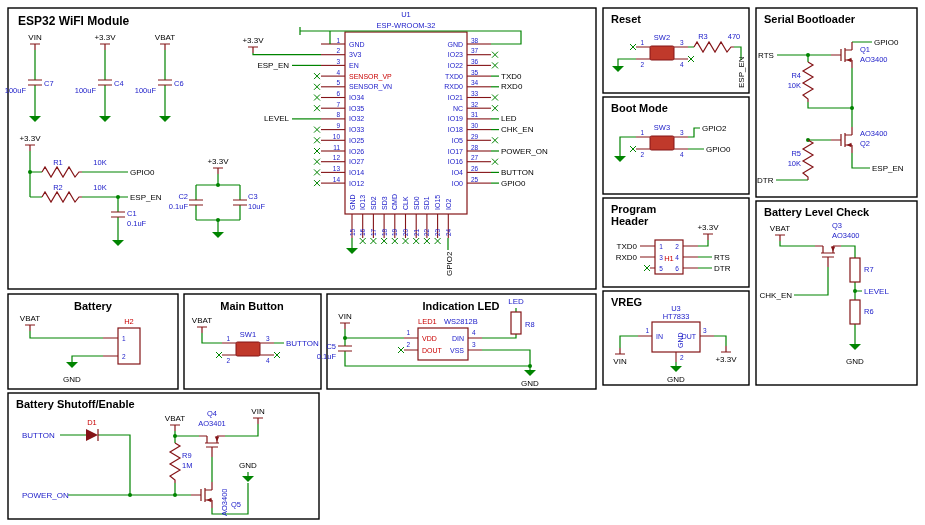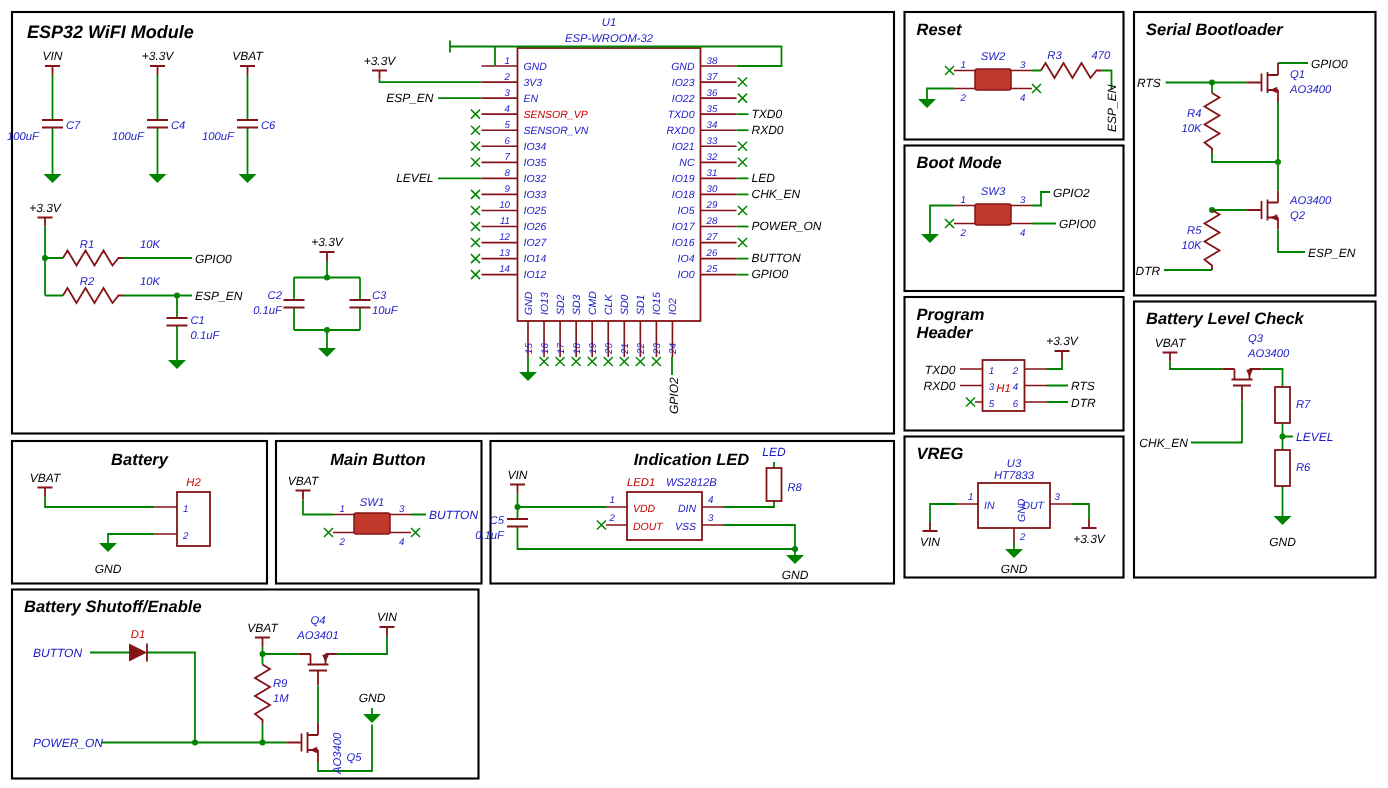--- a/index.html
+++ b/index.html
@@ -1,16 +1,16 @@
 <!DOCTYPE html>
 <html><head>
 <meta charset="utf-8">
 <style>
   html,body{margin:0;padding:0;background:#fff;}
-  .canvas{width:925px;height:525px;position:relative;background:#fff;font-style:italic;}
+  .canvas{width:925px;height:525px;position:relative;background:#fff;}
   text{font-family:"Liberation Sans",sans-serif;fill:#000;}
   .title{font-size:11px;font-weight:bold;}
   .title-big{font-size:12px;font-weight:bold;}
   .net{font-size:8px;}
   .bluenet{font-size:8px;fill:#1A1AC8;}
   .pwr{font-size:8px;}
   .ref{font-size:7.5px;fill:#1A1AC8;}
   .refred{font-size:7.5px;fill:#C80000;}
   .pnum{font-size:6.5px;fill:#1A1AC8;}
   .pname{font-size:7px;fill:#1A1AC8;}

